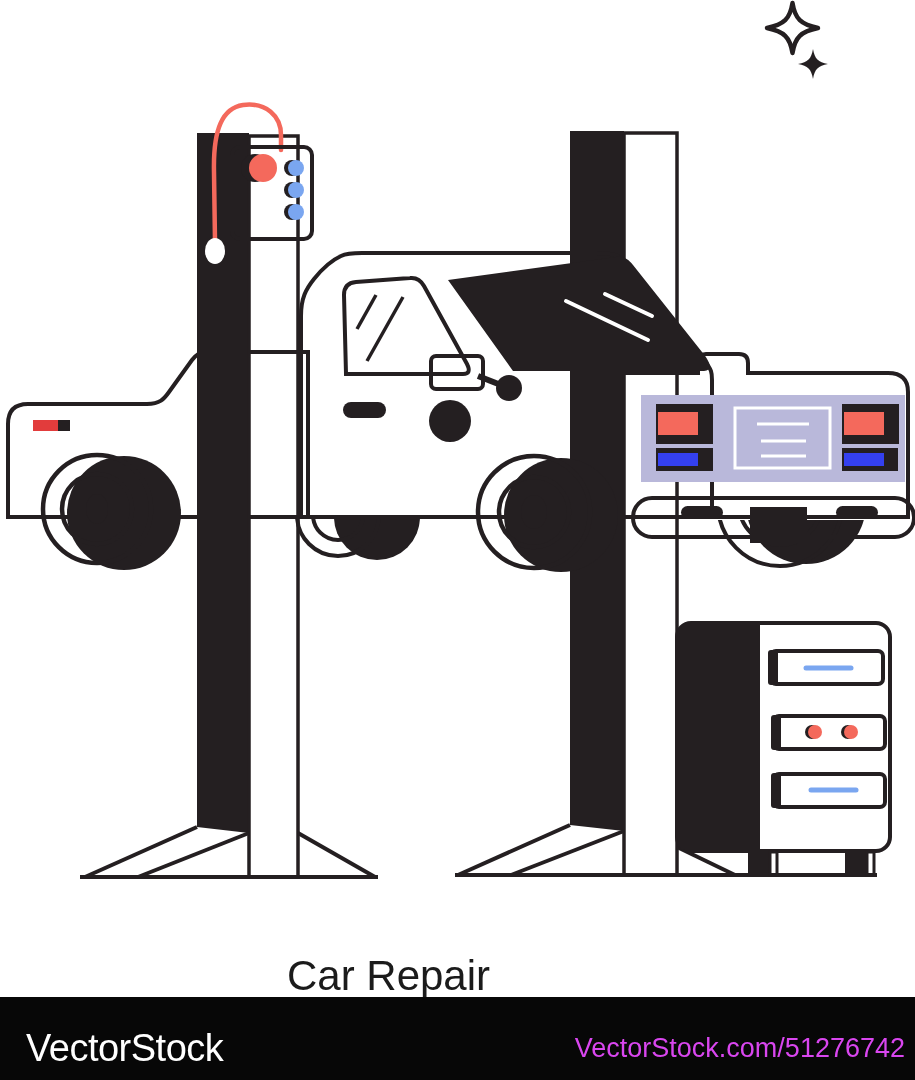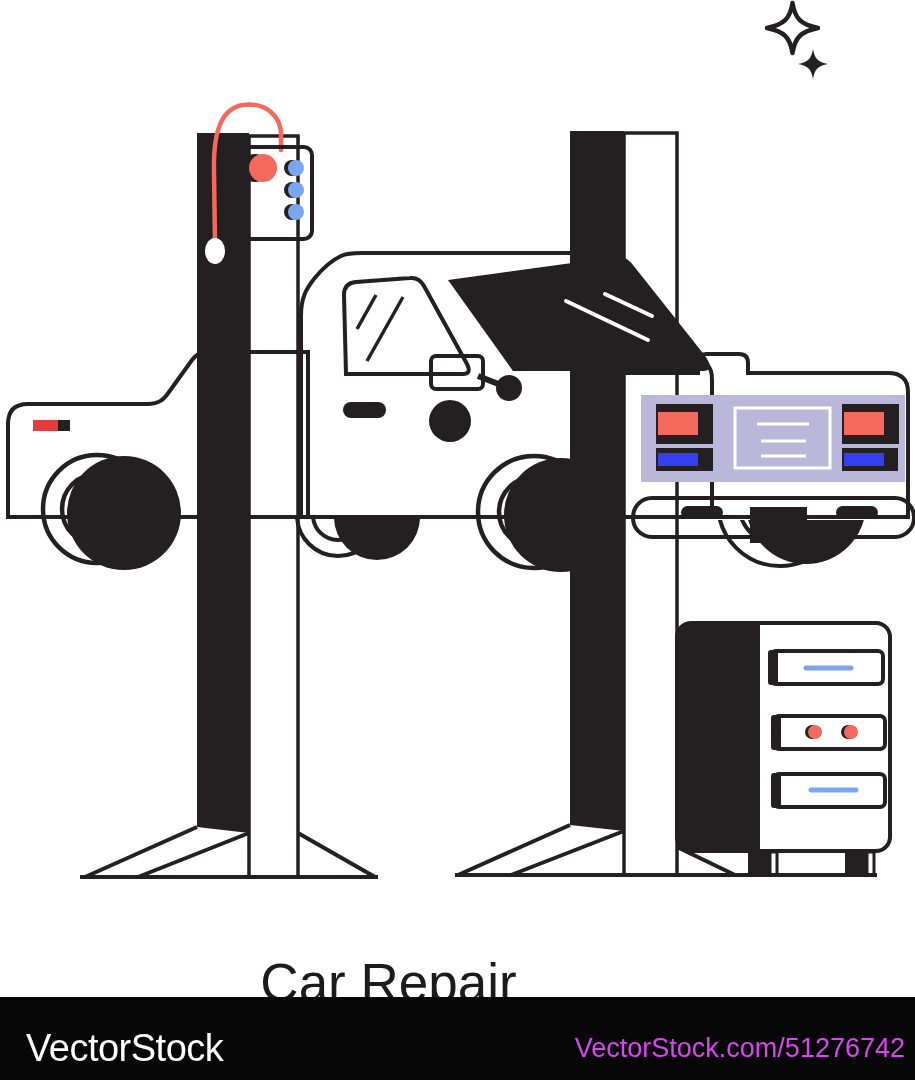--- a/index.html
+++ b/index.html
@@ -3,21 +3,21 @@
 <meta charset="utf-8">
 <style>
   html,body{margin:0;padding:0;background:#ffffff;}
   #stage{
     position:relative;width:915px;height:1080px;background:#ffffff;overflow:hidden;
     font-family:"Liberation Sans", sans-serif;
   }
   #artwork{position:absolute;left:0;top:0;}
   #caption{
     position:absolute;left:0;top:952px;width:777px;text-align:center;
-    font-size:53px;color:#1b1b1b;letter-spacing:0px;
+    font-size:42px;color:#1b1b1b;letter-spacing:0px;
     font-family:"Liberation Sans", sans-serif;
   }
   #bottom-bar{
     position:absolute;left:0;top:997px;width:915px;height:102px;
     background:var(--bar_bg,#070707);display:flex;align-items:center;justify-content:space-between;
   }
   #wm-left{
     color:#ffffff;font-size:38px;letter-spacing:-0.5px;margin-left:26px;
     font-family:"Liberation Sans", sans-serif;
   }

